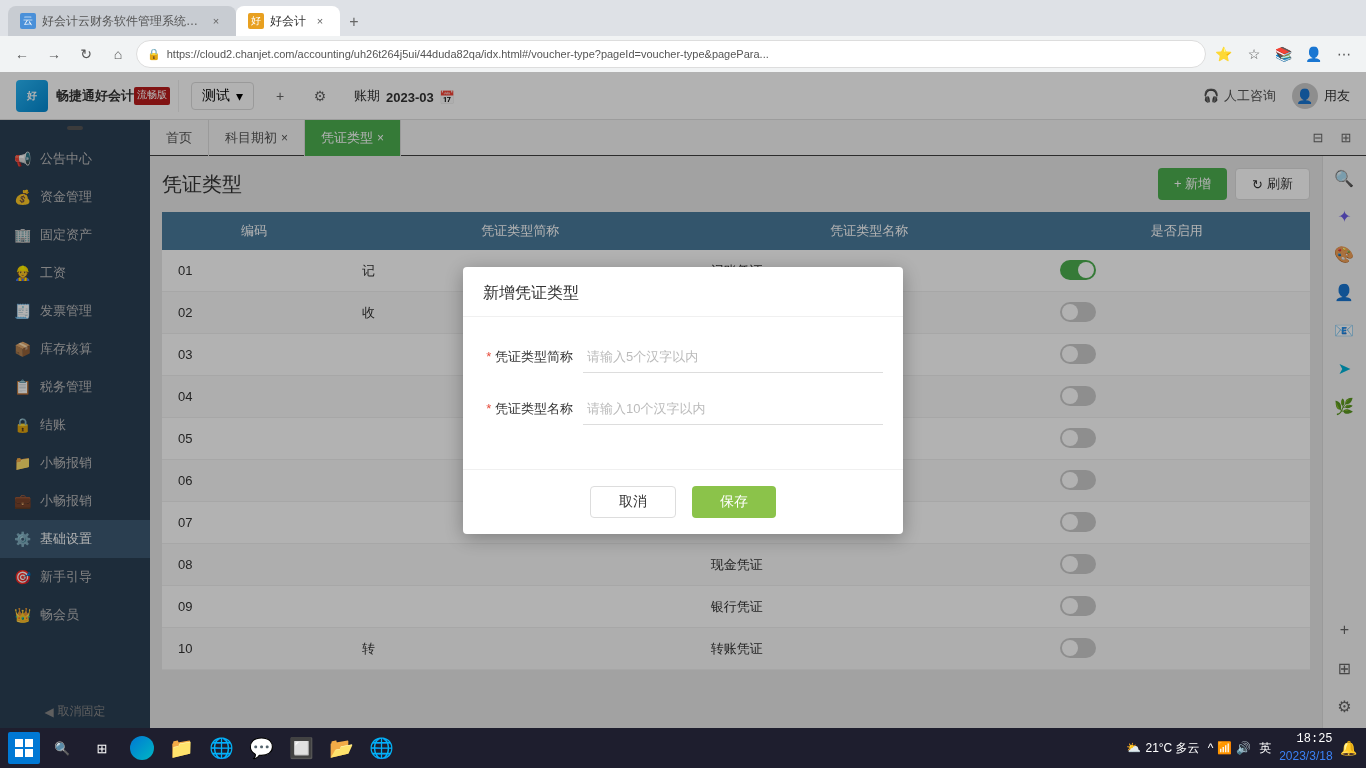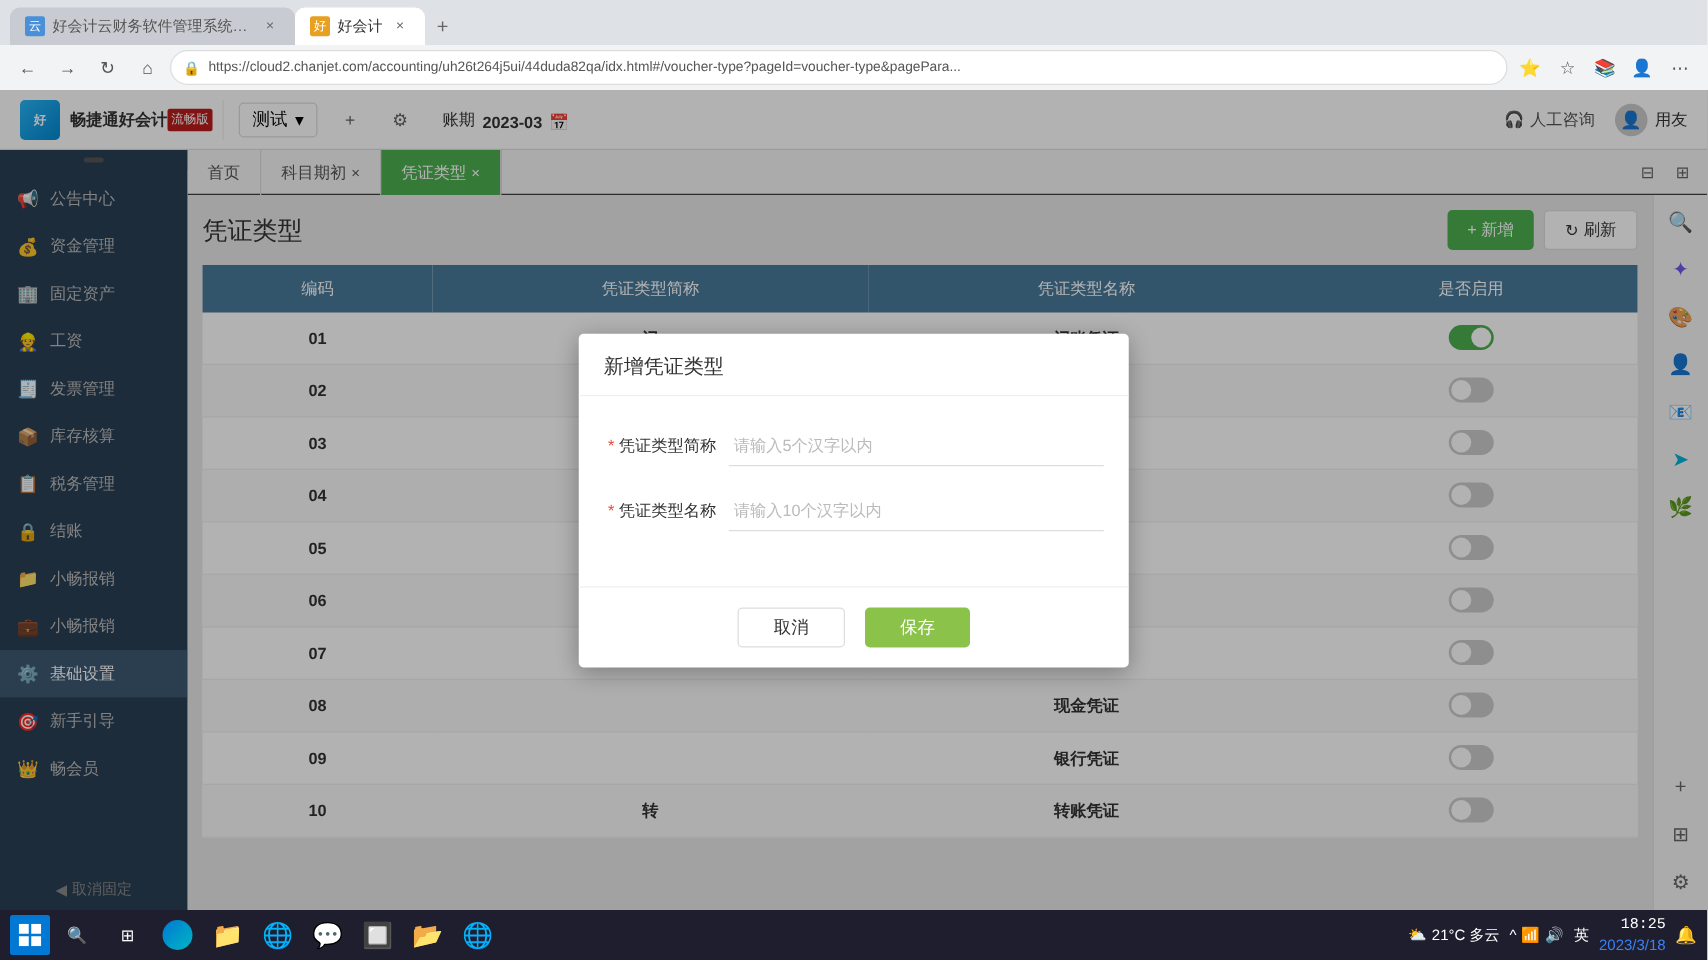--- a/index.html
+++ b/index.html
@@ -51,21 +51,21 @@
     .content-area { flex: 1; background: #e8e8e8; padding: 12px; overflow: auto; }
     .page-title-bar { display: flex; align-items: center; justify-content: space-between; margin-bottom: 12px; }
     .page-title { font-size: 20px; color: #333; font-weight: normal; }
     .action-btns { display: flex; gap: 8px; }
     .btn-primary { background: #4caf50; color: white; border: none; padding: 6px 16px; border-radius: 4px; cursor: pointer; font-size: 13px; display: flex; align-items: center; gap: 4px; }
     .btn-default { background: #fff; color: #333; border: 1px solid #ddd; padding: 6px 16px; border-radius: 4px; cursor: pointer; font-size: 13px; display: flex; align-items: center; gap: 4px; }
 
     
     .data-table { width: 100%; border-collapse: collapse; background: #fff; }
     .data-table th { background: #4a7a9b; color: #fff; padding: 10px 16px; text-align: center; font-weight: normal; font-size: 13px; }
-    .data-table td { padding: 10px 16px; text-align: center; border-bottom: 1px solid #f0f0f0; font-size: 13px; color: #333; font-weight: bold; }
+    .data-table td { padding: 10px 16px; text-align: left; border-bottom: 1px solid #f0f0f0; font-size: 13px; color: #333; }
     .data-table tr:nth-child(even) td { background: #fafafa; }
     .toggle { width: 36px; height: 20px; border-radius: 10px; display: inline-flex; align-items: center; cursor: pointer; padding: 2px; transition: background 0.2s; }
     .toggle.on { background: #4caf50; justify-content: flex-end; }
     .toggle.off { background: #ccc; justify-content: flex-start; }
     .toggle-thumb { width: 16px; height: 16px; background: white; border-radius: 50%; }
 
     
     .modal-overlay { position: fixed; top: 72px; left: 0; right: 0; bottom: 40px; background: rgba(0,0,0,0.3); display: flex; align-items: center; justify-content: center; z-index: 100; }
     .modal { background: #fff; border-radius: 4px; padding: 0; width: 440px; box-shadow: 0 4px 20px rgba(0,0,0,0.3); }
     .modal-header { padding: 16px 20px 12px; font-size: 16px; color: #333; border-bottom: 1px solid #f0f0f0; }

